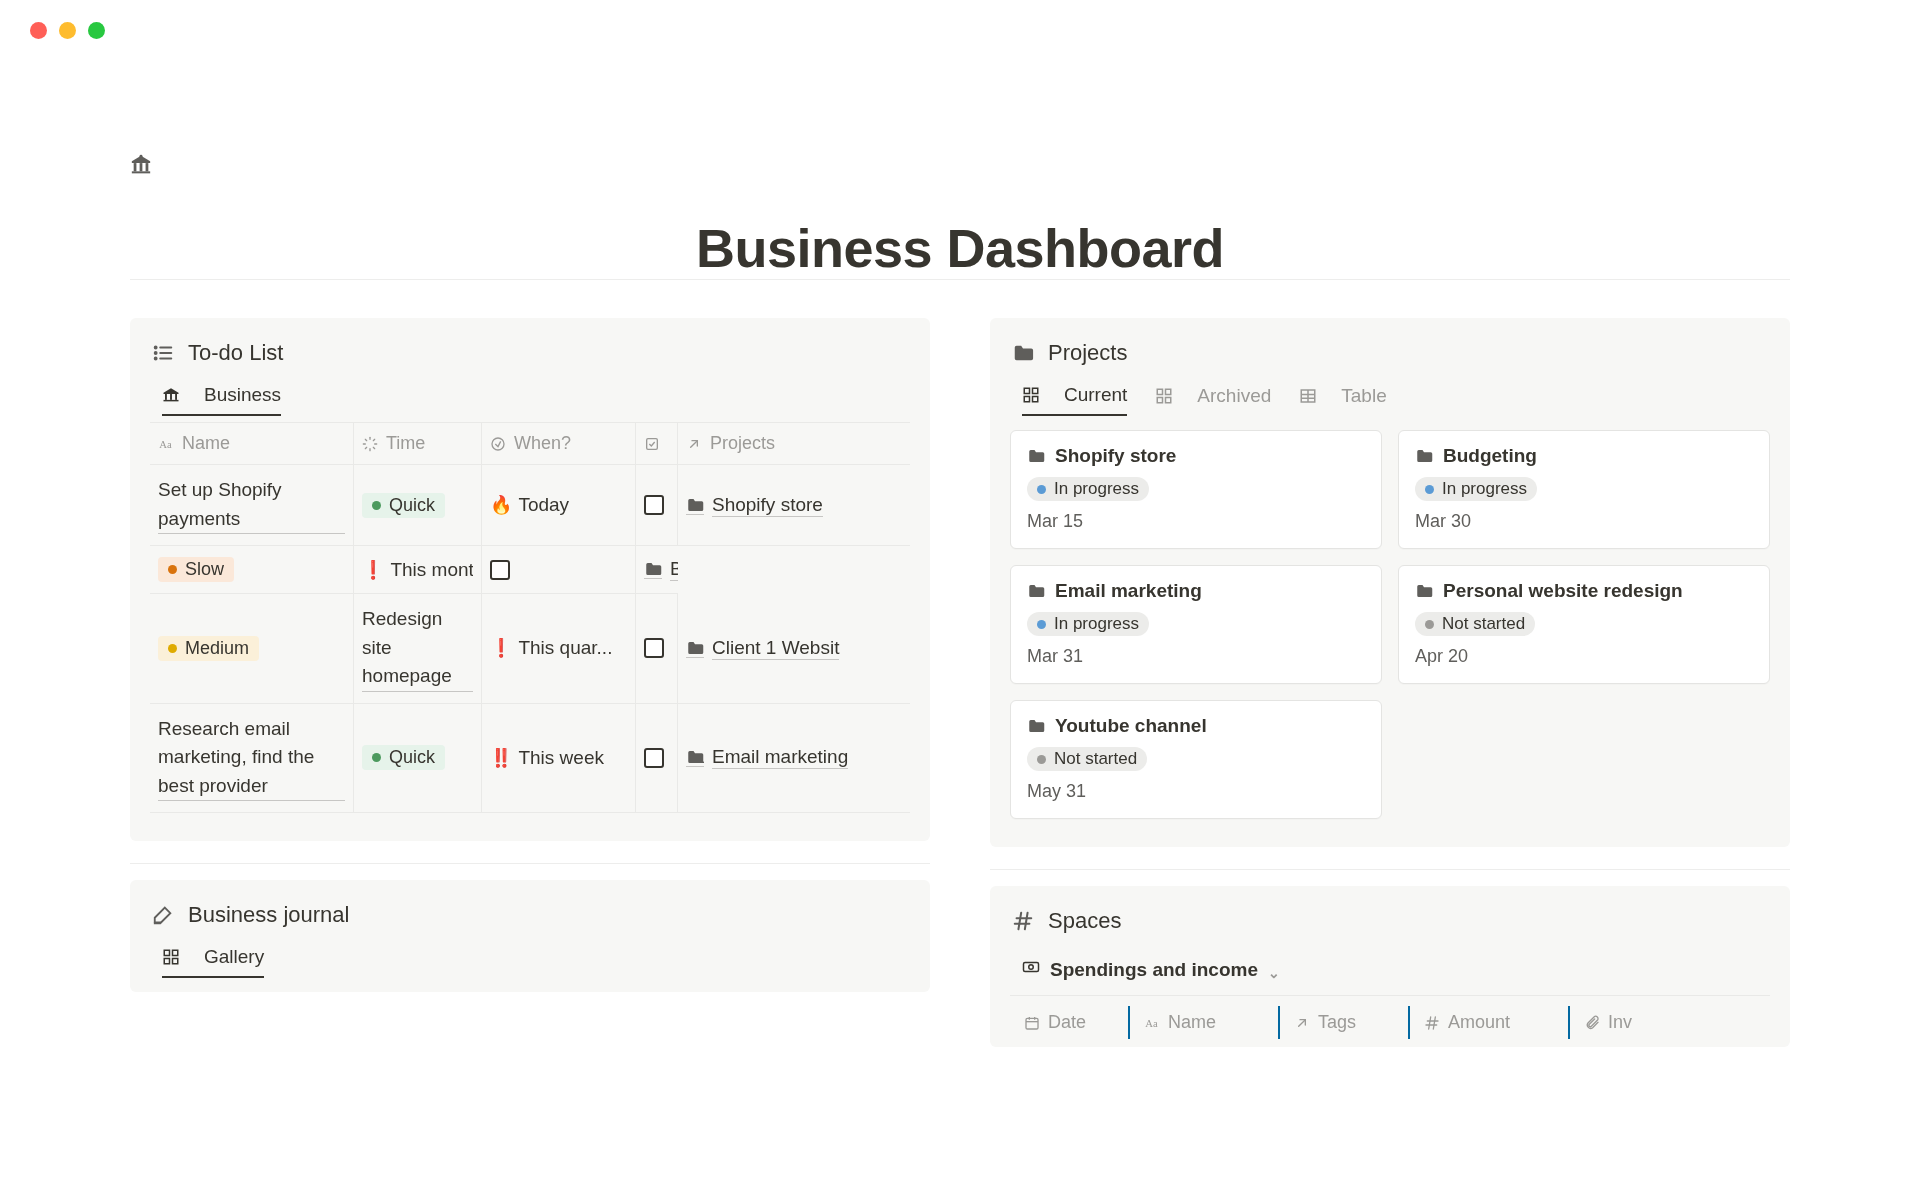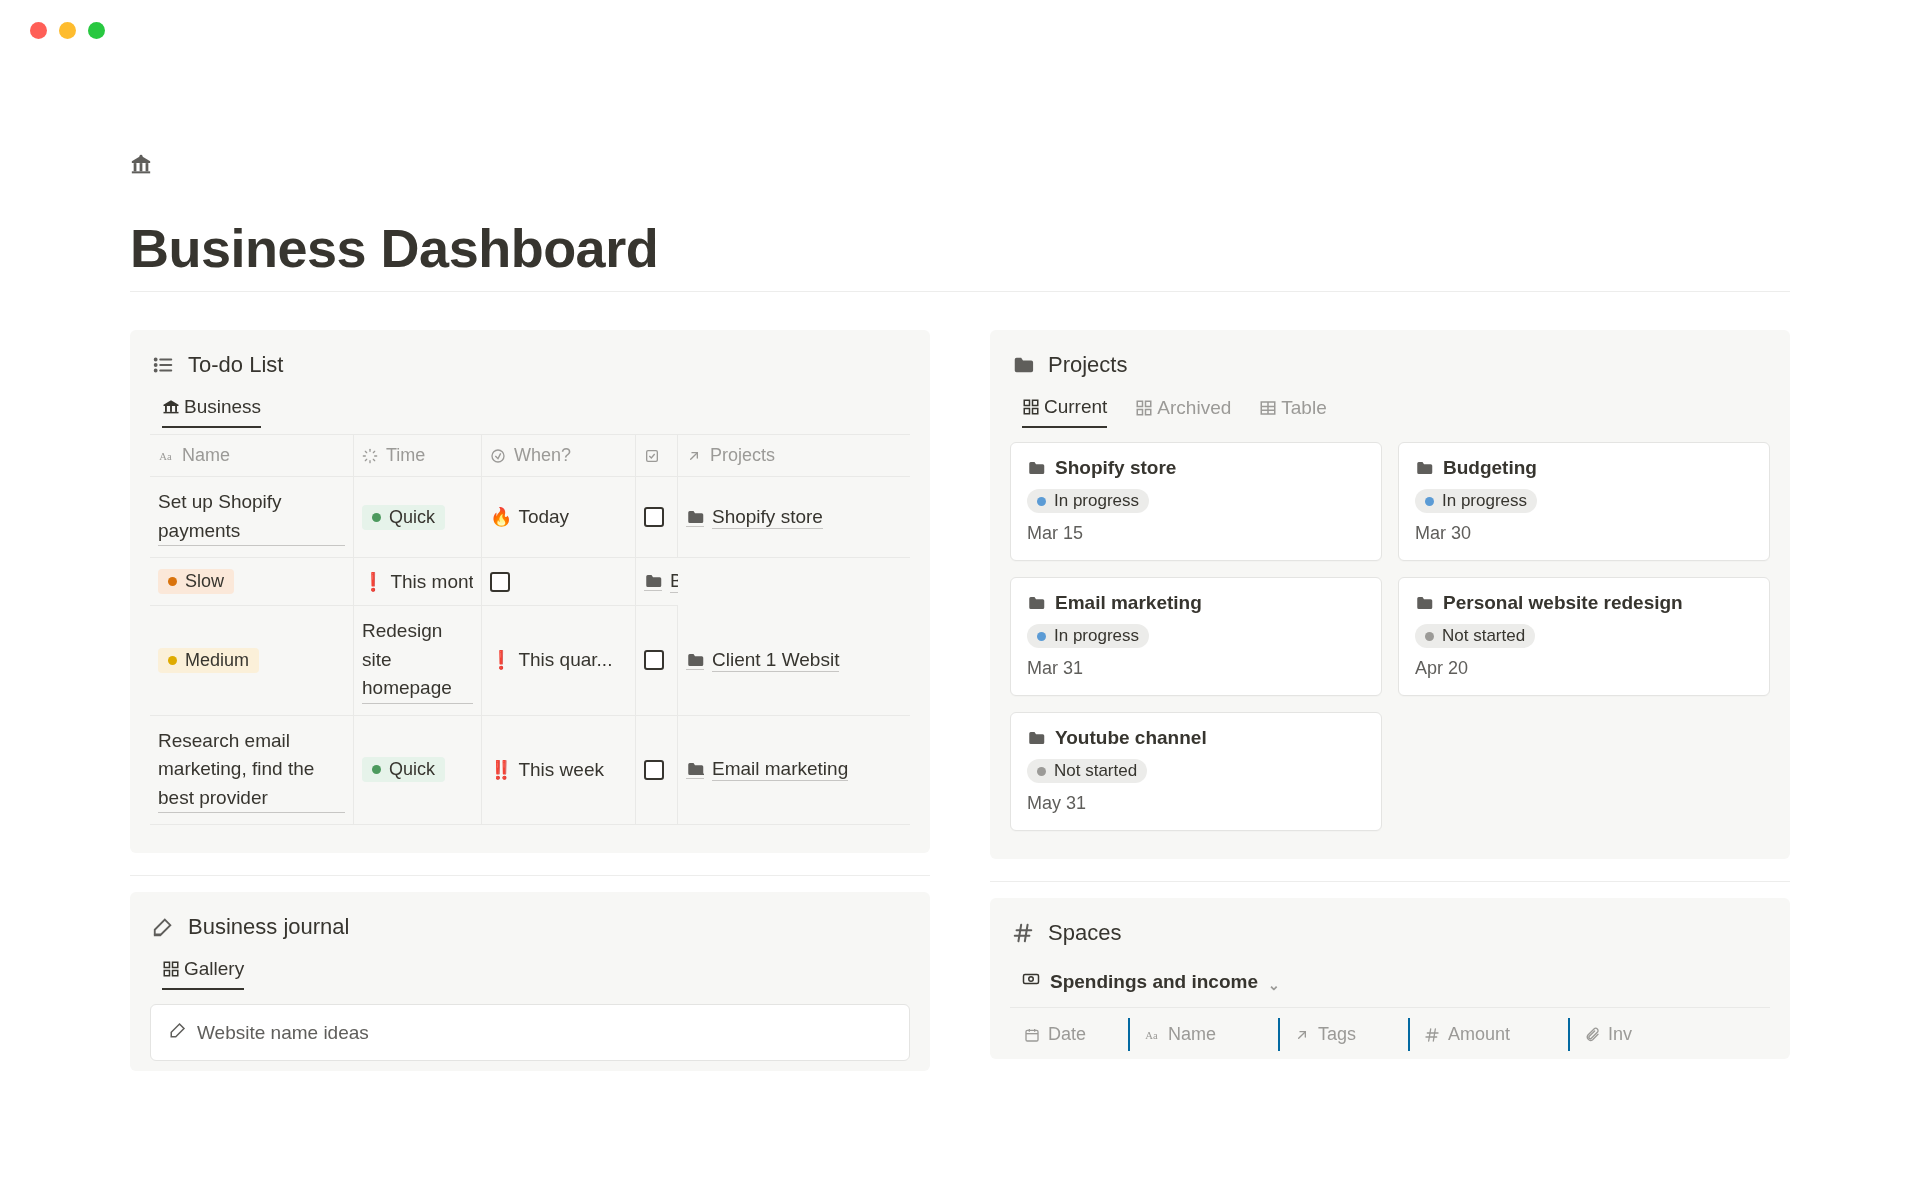--- a/index.html
+++ b/index.html
@@ -30,21 +30,21 @@
 .page-icon {
   font-size: 78px;
   line-height: 1;
   color: #5f5e5b;
   margin-bottom: 30px;
 }
 .page-title {
   font-size: 54px;
   font-weight: 700;
   letter-spacing: -0.5px;
-  margin-bottom: 12px;
+  text-align: center;
 }
 .hr {
   border: none;
   border-top: 1.5px solid #ededec;
   margin-bottom: 38px;
 }
 
 .columns {
   display: grid;
   grid-template-columns: 1fr 1fr;
@@ -77,21 +77,21 @@
 
 .tabs {
   display: flex;
   gap: 28px;
   padding-left: 12px;
   margin-bottom: 4px;
 }
 .tab {
   display: flex;
   align-items: center;
-  gap: 4px;
+  gap: 24px;
   font-size: 19px;
   color: #9b9a97;
   padding-bottom: 8px;
   cursor: pointer;
 }
 .tab.active {
   color: #37352f;
   font-weight: 500;
   border-bottom: 2.5px solid #37352f;
 }
@@ -503,26 +503,20 @@
                 <svg viewBox="0 0 24 24" fill="none" stroke="currentColor" stroke-width="2">
                   <rect x="3" y="3" width="7" height="7"></rect>
                   <rect x="14" y="3" width="7" height="7"></rect>
                   <rect x="3" y="14" width="7" height="7"></rect>
                   <rect x="14" y="14" width="7" height="7"></rect>
                 </svg>
               </span>
             <span>Gallery</span>
           </div>
         </div>
-        <div class="journal-card">
-          <span class="small-svg"><svg viewBox="0 0 24 24" fill="none" stroke="currentColor" stroke-width="2">
-                <path d="M14 4l6 6L9 21H3v-6L14 4z"></path>
-              </svg></span>
-          <span>Website name ideas</span>
-        </div>
       </div>
     </div>
 
     <div>
 
       <div class="panel">
         <div class="panel-header">
           <span class="icon">
             <svg viewBox="0 0 24 24" fill="currentColor">
                 <path d="M3 6a2 2 0 012-2h5l2 3h9a2 2 0 012 2v9a2 2 0 01-2 2H5a2 2 0 01-2-2V6z"></path>

